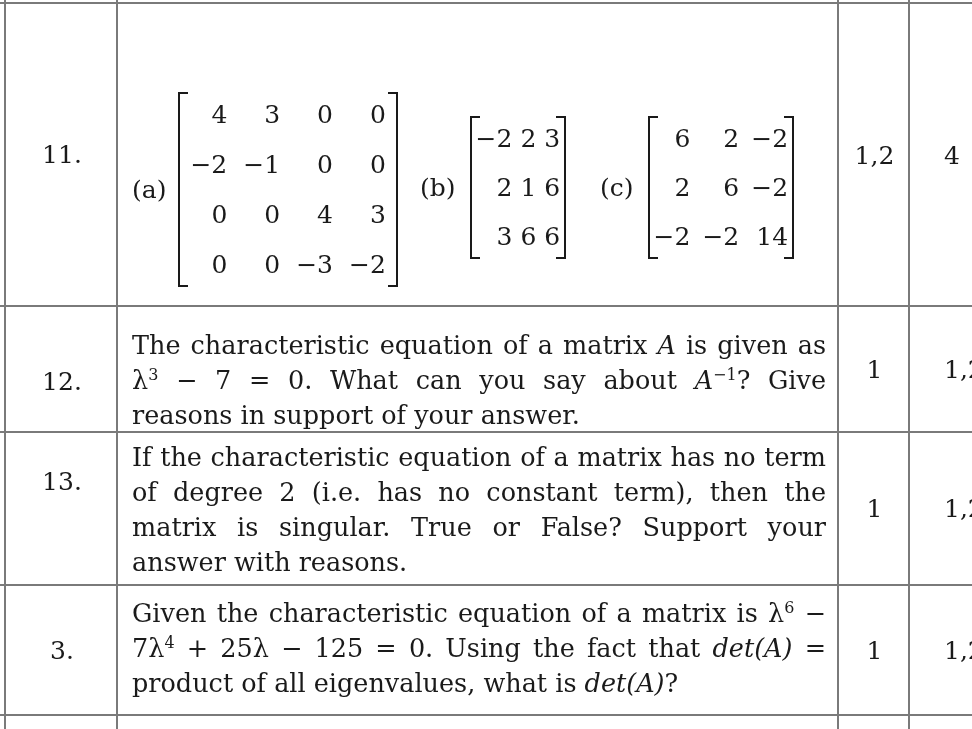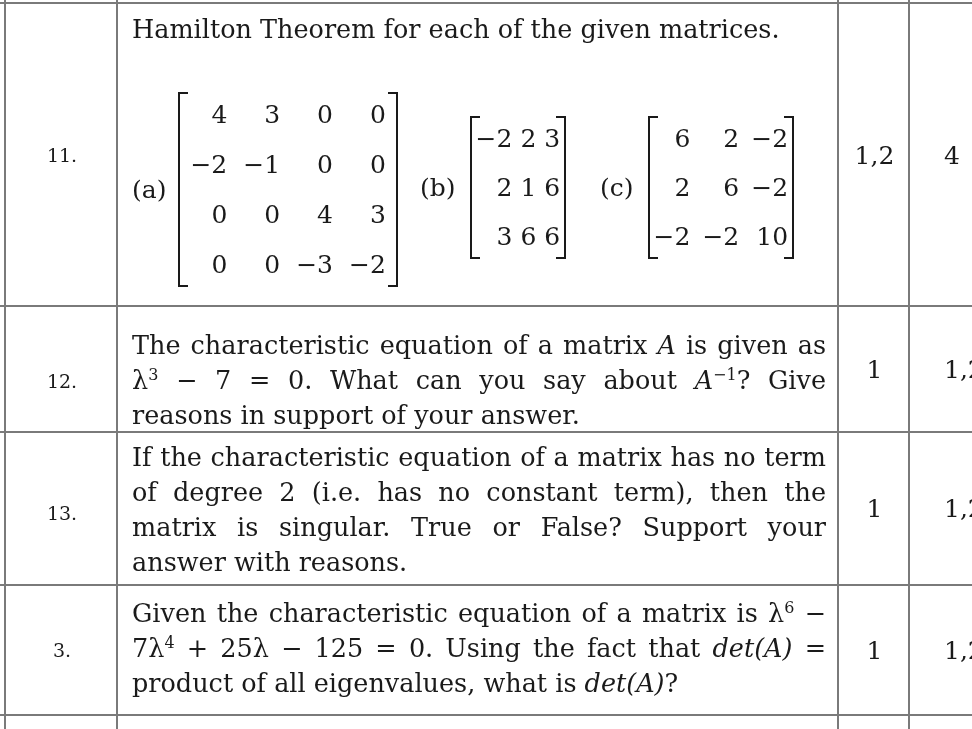--- a/index.html
+++ b/index.html
@@ -1,21 +1,21 @@
 <!DOCTYPE html>
 <html><head>
 <meta charset="utf-8">
 <style>
   html, body { margin:0; padding:0; background:#ffffff; }
   body { width:972px; height:729px; overflow:hidden; position:relative;
          font-family:"DejaVu Serif","Liberation Serif",serif; color:#1a1a1a; }
   .vline { position:absolute; top:0; bottom:0; width:2px; background:#7a7a7a; }
   .hline { position:absolute; left:0; right:0; height:2px; background:#7a7a7a; }
   .cell { position:absolute; display:flex; align-items:center; }
-  .num { left:7px; width:110px; justify-content:center; font-size:19px; }
+  .num { left:7px; width:110px; justify-content:center; font-size:25px; }
   .co  { left:840px; width:69px; justify-content:center; font-size:25px; }
   .bl  { left:911px; width:80px; justify-content:flex-start; padding-left:33px; box-sizing:border-box; font-size:25px; white-space:nowrap; }
   .q   { left:132px; width:694px; font-size:25.5px; line-height:35px; text-align:justify; text-align-last:left; display:block; }
   .q i { font-style:italic; }
   sup { font-size:16px; line-height:0; vertical-align:super; }
   .row11 { position:absolute; left:132px; top:12px; width:694px; }
   .mrow { position:absolute; display:flex; align-items:center; }
   .mlabel { font-size:25px; }
   .matrix { position:relative; display:inline-grid; font-size:25px; }
   .matrix .br { position:absolute; top:0; bottom:0; width:8px; border:2px solid #1a1a1a; }
@@ -32,21 +32,20 @@
 <div class="vline" style="left:908px;"></div>
 <div class="hline" style="top:2px;"></div>
 <div class="hline" style="top:305px;"></div>
 <div class="hline" style="top:431px;"></div>
 <div class="hline" style="top:584px;"></div>
 <div class="hline" style="top:714px;"></div>
 
 <div>
   <div class="cell num" style="top:4px;height:301px;">11.</div>
   <div class="row11">
-    <div style="font-size:25.5px;line-height:35px;white-space:nowrap;">Hamilton Theorem for each of the given matrices.</div>
   </div>
 
   <div class="mrow" style="left:132px;top:86px;height:206px;">
     <span class="mlabel">(a)</span>
     <div class="matrix" style="margin-left:12px;grid-template-columns:repeat(4,auto);column-gap:16px;row-gap:21px;padding:8px 12px;">
       <span class="br l"></span>
       <span class="mc">4</span>
       <span class="mc">3</span>
       <span class="mc">0</span>
       <span class="mc">0</span>
@@ -88,37 +87,37 @@
     <div class="matrix" style="margin-left:14px;grid-template-columns:repeat(3,auto);column-gap:12px;row-gap:20px;padding:8px 6px;">
       <span class="br l"></span>
       <span class="mc">6</span>
       <span class="mc">2</span>
       <span class="mc">−2</span>
       <span class="mc">2</span>
       <span class="mc">6</span>
       <span class="mc">−2</span>
       <span class="mc">−2</span>
       <span class="mc">−2</span>
-      <span class="mc">10</span>
+      <span class="mc">14</span>
       <span class="br r"></span>
     </div>
   </div>
   <div class="cell co" style="top:135px;height:40px;">1,2</div>
   <div class="cell bl" style="top:135px;height:40px;">4</div>
 </div>
 
 <div>
   <div class="cell num" style="top:307px;height:148px;">12.</div>
   <div class="cell q" style="top:314px;margin-top:14px;"><span>The characteristic equation of a matrix </span><i>A</i><span> is given as </span><span>λ</span><sup>3</sup><span> − 7 = 0. What can you say about </span><i>A</i><sup>−1</sup><span>? Give reasons in support of your answer.</span></div>
   <div class="cell co" style="top:307px;height:124px;">1</div>
   <div class="cell bl" style="top:307px;height:124px;">1,2</div>
 </div>
 
 <div>
-  <div class="cell num" style="top:445px;height:135px;">13.</div>
+  <div class="cell num" style="top:414px;height:135px;">13.</div>
   <div class="cell q" style="top:440px;">If the characteristic equation of a matrix has no term of degree 2 (i.e. has no constant term), then the matrix is singular. True or False? Support your answer with reasons.</div>
   <div class="cell co" style="top:433px;height:151px;">1</div>
   <div class="cell bl" style="top:433px;height:151px;">1,2</div>
 </div>
 
 <div>
   <div class="cell num" style="top:586px;height:128px;">3.</div>
   <div class="cell q" style="top:596px;"><span>Given the characteristic equation of a matrix is </span><span>λ</span><sup>6</sup><span> − 7</span><span>λ</span><sup>4</sup><span> + 25</span><span>λ</span><span> − 125 = 0. Using the fact that </span><i>det</i><span style="font-style:italic;">(A)</span><span> = product of all eigenvalues, what is </span><i>det</i><span style="font-style:italic;">(A)</span><span>?</span></div>
   <div class="cell co" style="top:586px;height:128px;">1</div>
   <div class="cell bl" style="top:586px;height:128px;">1,2</div>

